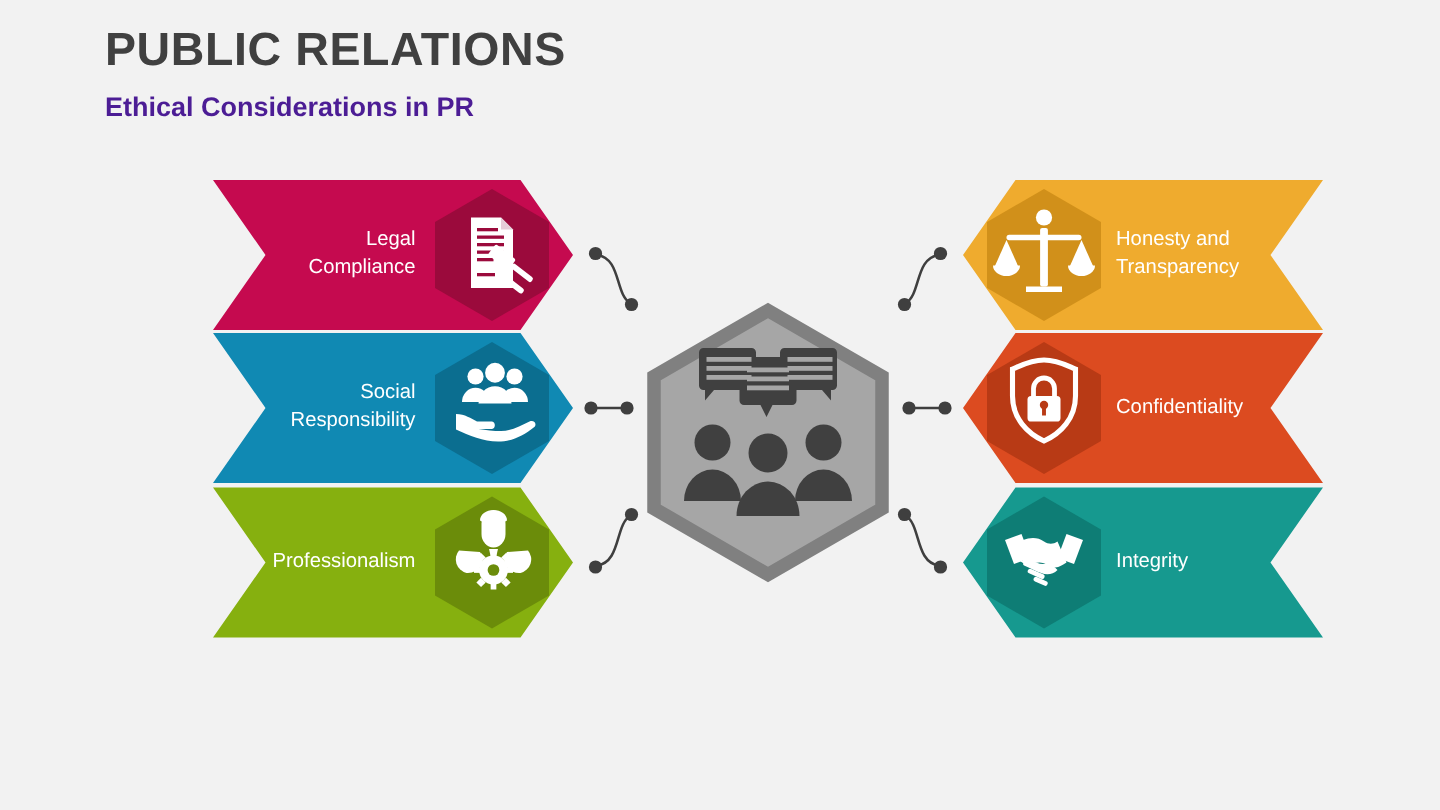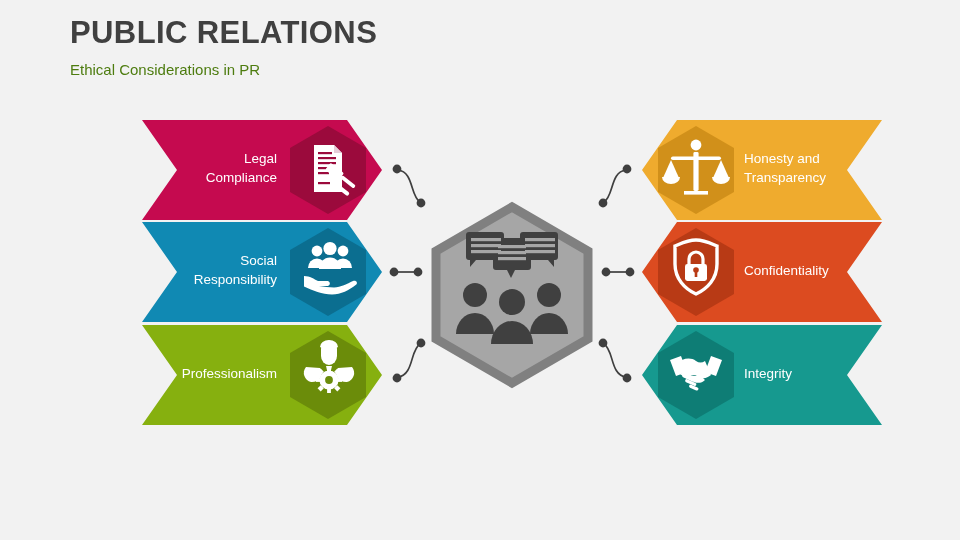--- a/index.html
+++ b/index.html
@@ -30,25 +30,26 @@
   #title {
     font-size: 31px;
     font-weight: bold;
     color: #404040;
     letter-spacing: 0.4px;
     line-height: 1.1;
     margin: 0;
     white-space: nowrap;
   }
   #subtitle {
-    font-size: 15px;
-    color: #4d7c0f;
+    font-size: 18px;
+    color: #4c1d95;
     margin: 12px 0 0 0;
     line-height: 1.1;
     white-space: nowrap;
+    font-weight: bold;
   }
   #diagram {
     position: absolute;
     left: 0;
     top: 0;
   }
   .tile-label {
     fill: #ffffff;
     font-family: "Liberation Sans", sans-serif;
     font-size: 13.5px;

